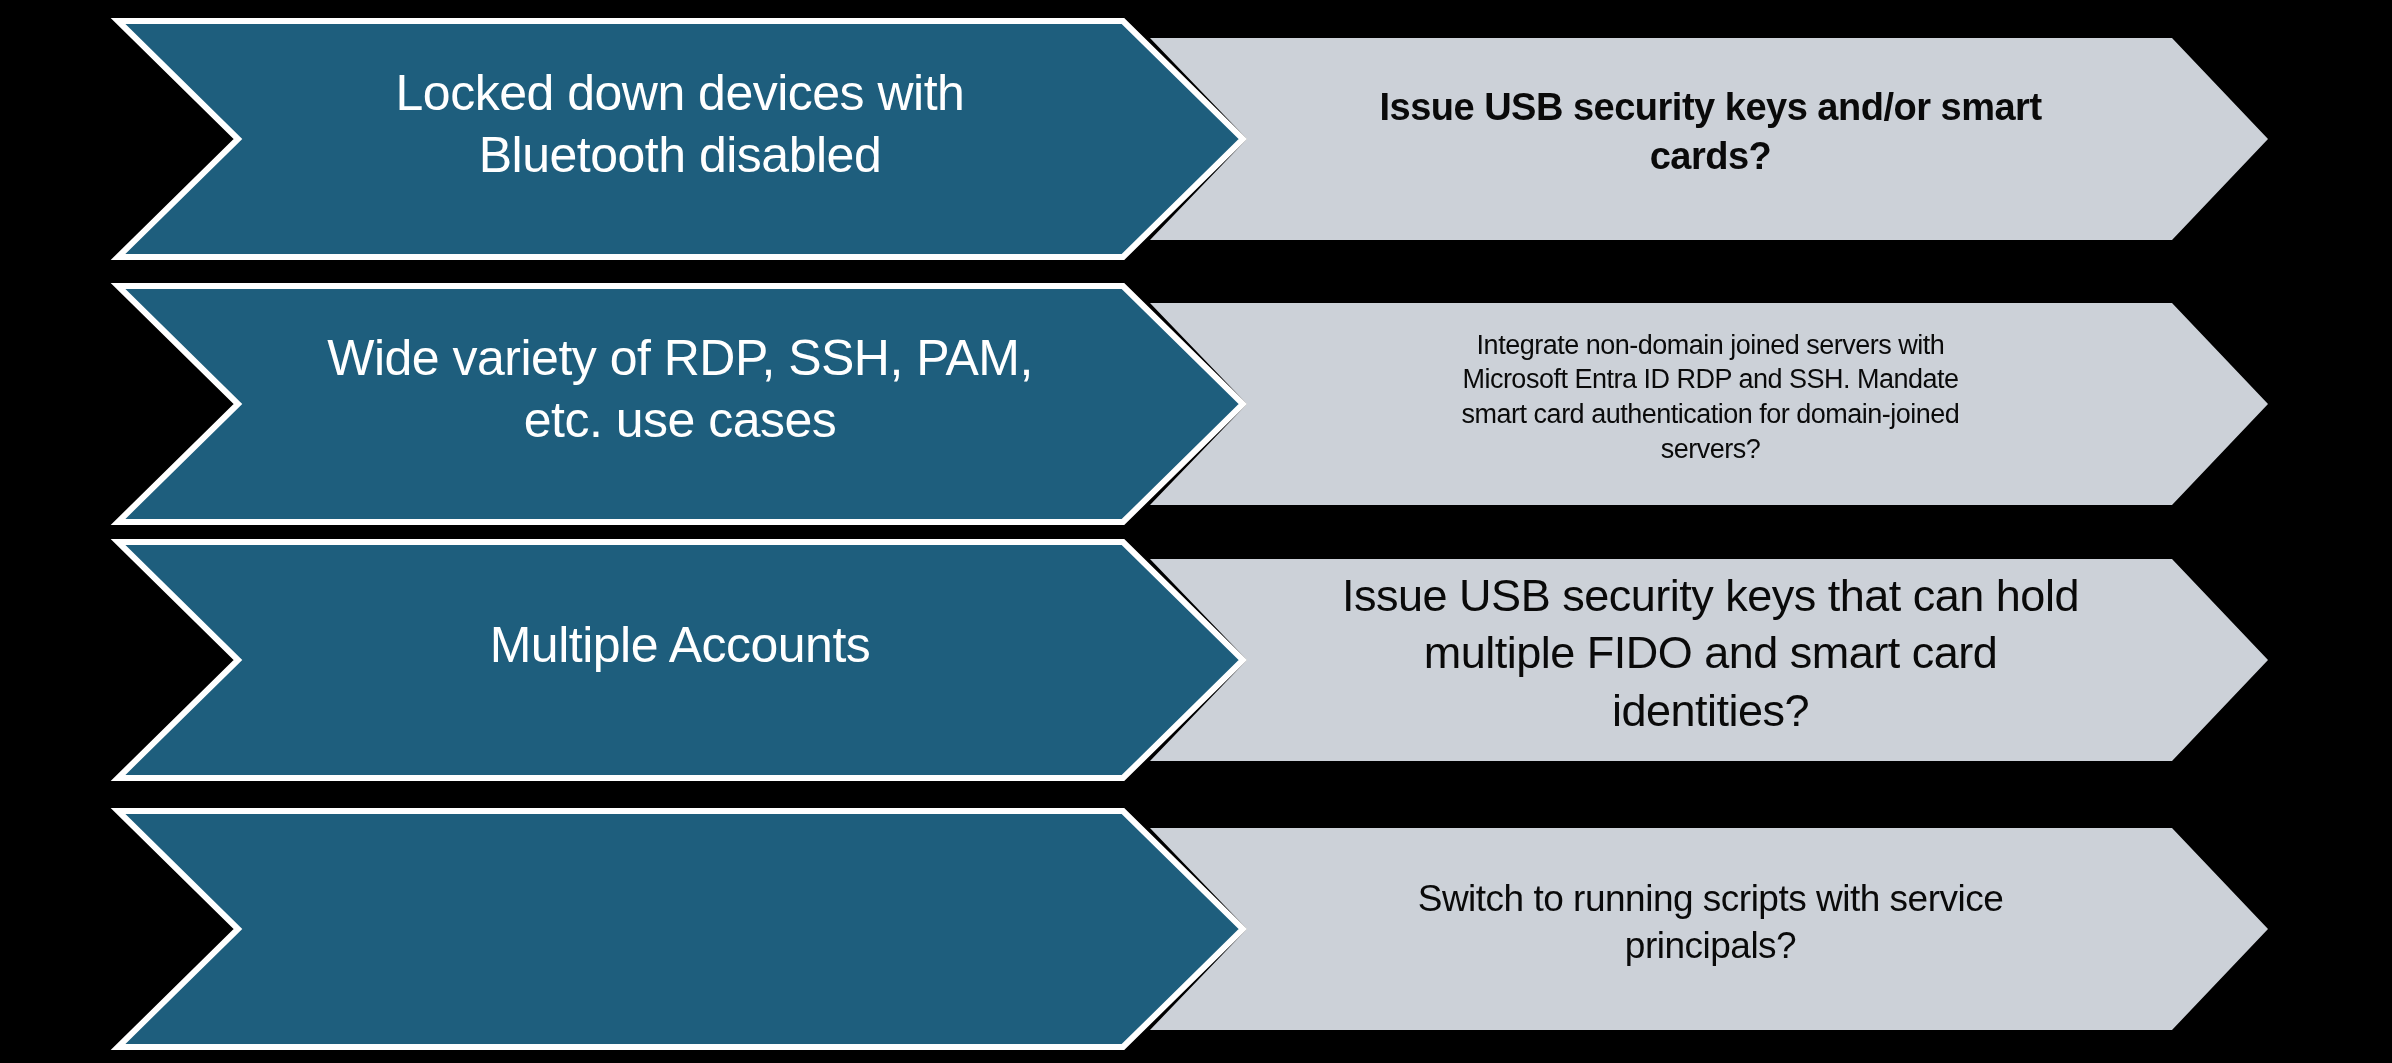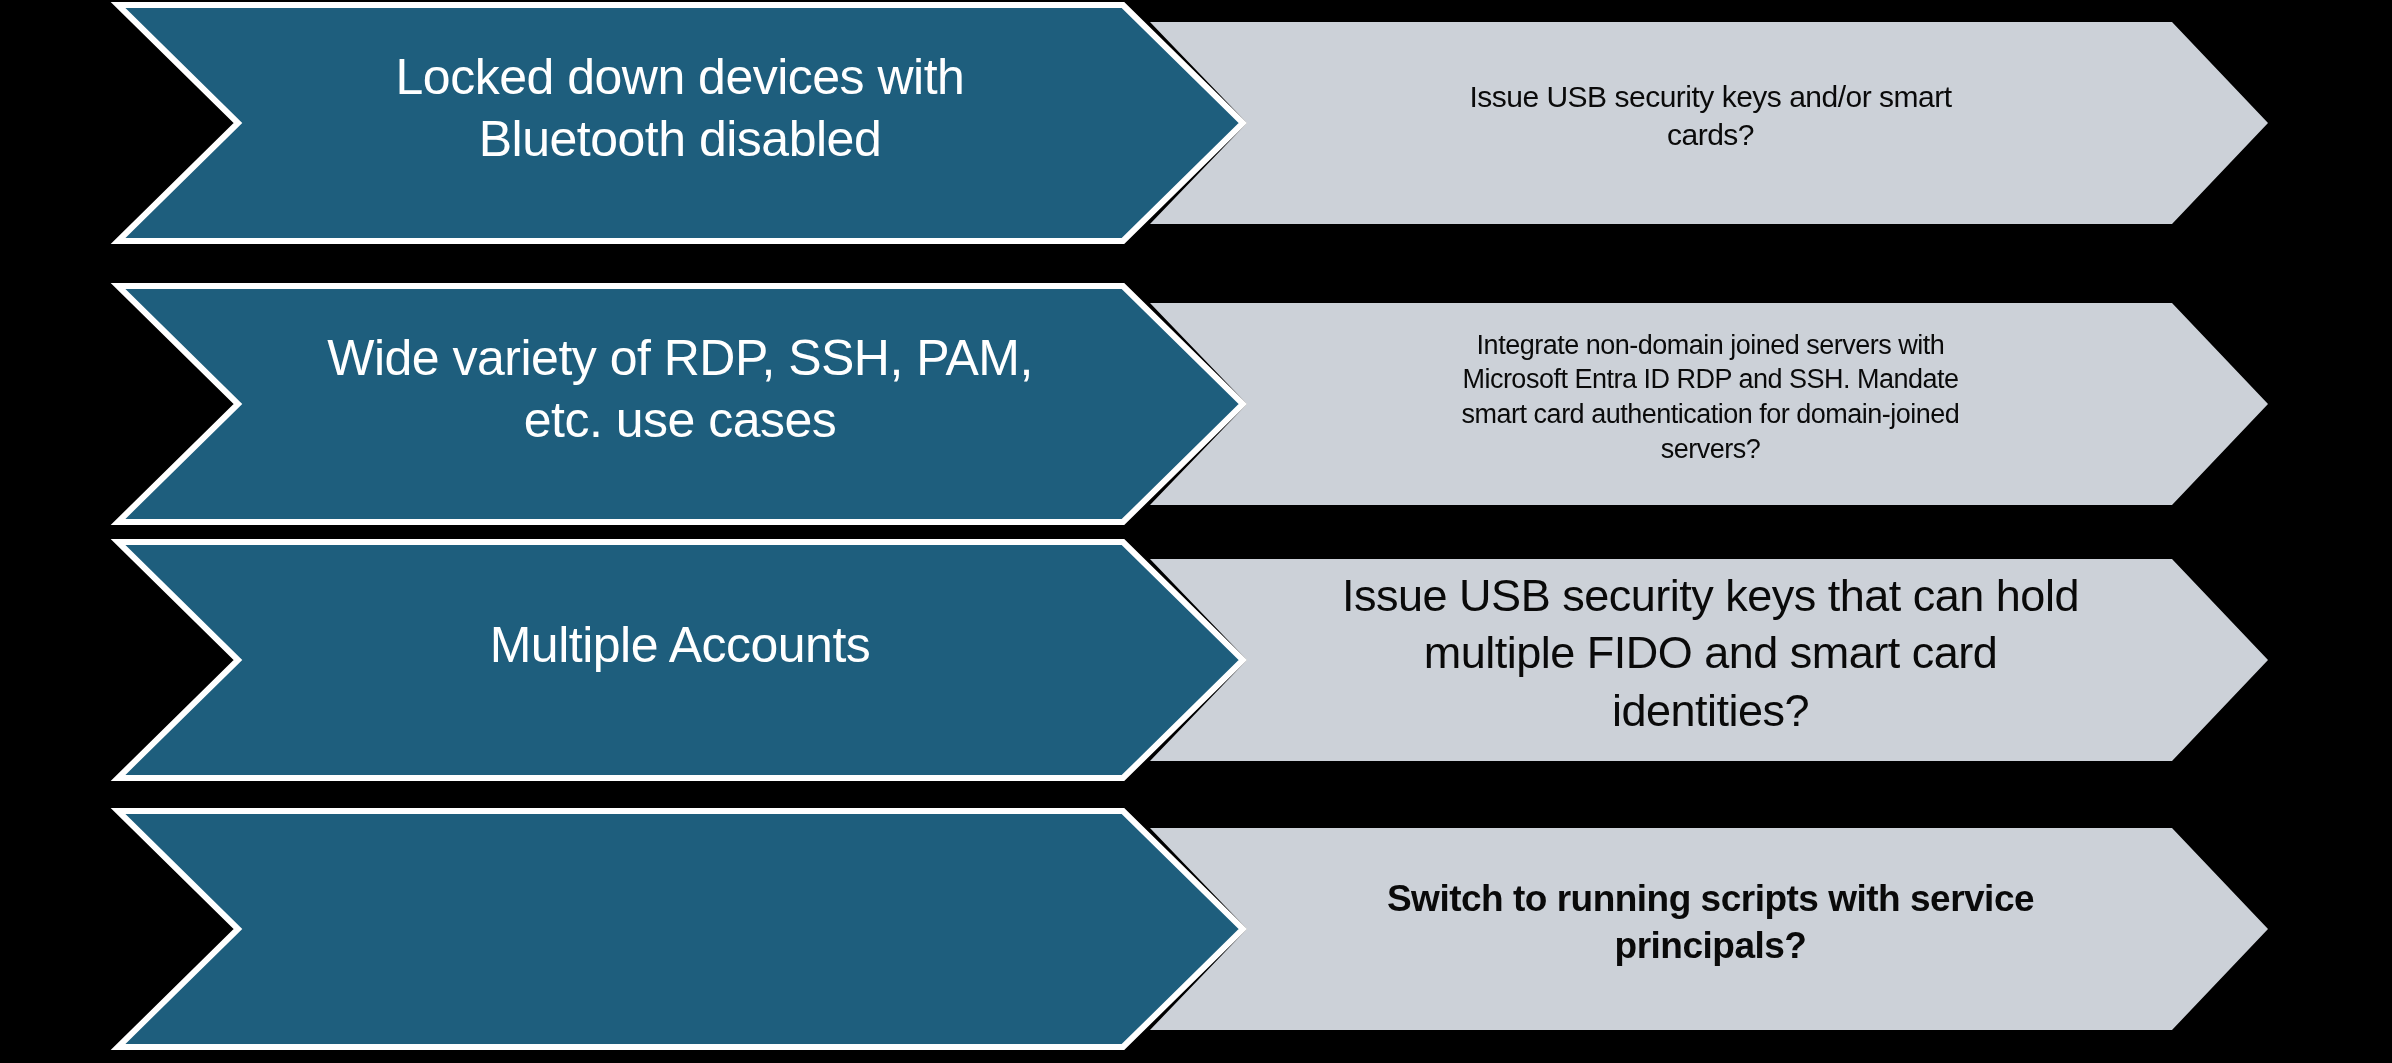--- a/index.html
+++ b/index.html
@@ -14,21 +14,21 @@
     height: 1063px;
     background: var(--bg, #000);
     overflow: hidden;
   }
   .row {
     position: absolute;
     left: 0;
     width: 2392px;
     height: 246px;
   }
-  .row-0 { top: 0px; }
+  .row-0 { top: 16px; }
   .row-1 { top: 281px; }
   .row-2 { top: 537px; }
   .row-3 { top: 806px; }
   .row-svg {
     position: absolute;
     left: 0; top: 0;
     width: 2392px;
     height: 246px;
     display: block;
   }
@@ -61,24 +61,24 @@
     line-height: 1.24;
     padding-bottom: 30px;
   }
   .solution {
     left: 1258px;
     width: 905px;
     color: var(--gray-text, #0A0A0A);
     line-height: 1.28;
     padding-bottom: 14px;
   }
-  .sol-0 { font-size: 30px; }
+  .sol-0 { font-size: 38px; font-weight: bold; }
   .sol-1 { font-size: 27px; }
   .sol-2 { font-size: 45px; }
-  .sol-3 { font-size: 37px; font-weight: bold; }
+  .sol-3 { font-size: 37px; }
 </style>
 </head>
 <body>
 
 <div class="canvas">
 
   <div class="row row-0">
     <svg class="row-svg" viewBox="0 0 2392 246">
       <polygon class="gray-shape" points="1150,22 2172,22 2268,123 2172,224 1150,224 1247,123"></polygon>
       <polygon class="teal-shape" points="118,5 1123,5 1243,123 1123,241 118,241 238,123"></polygon>

